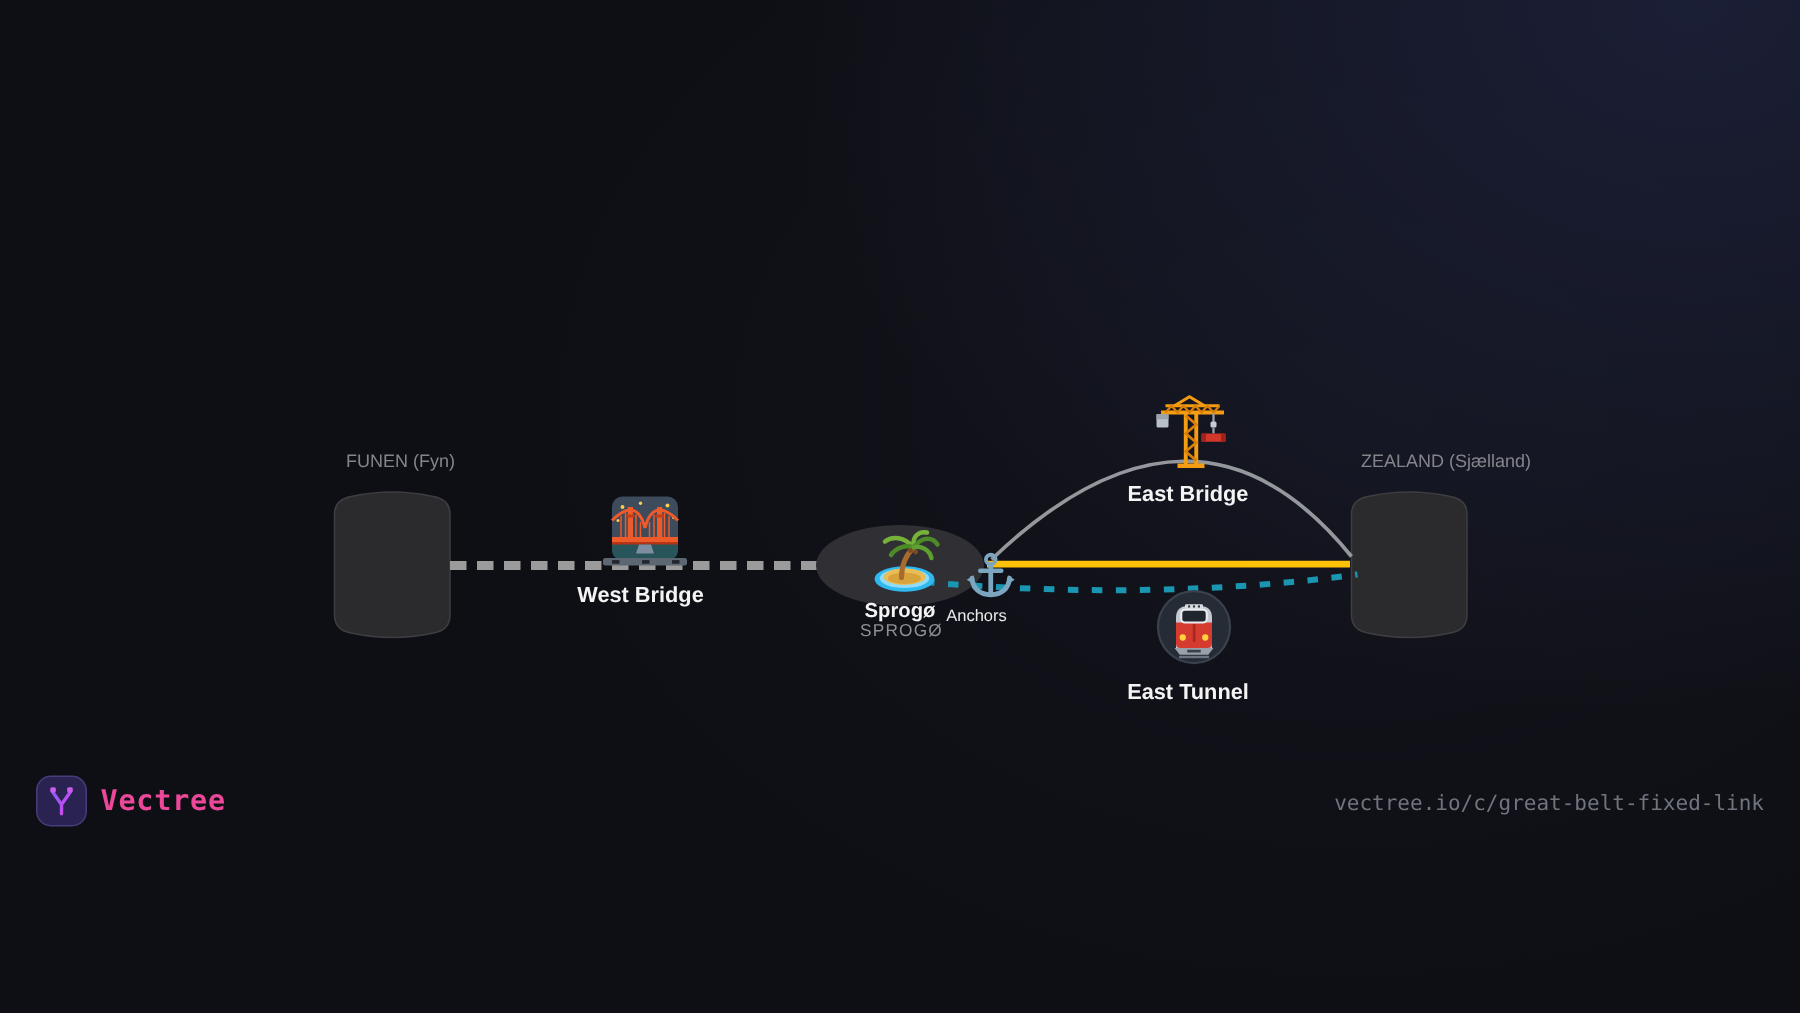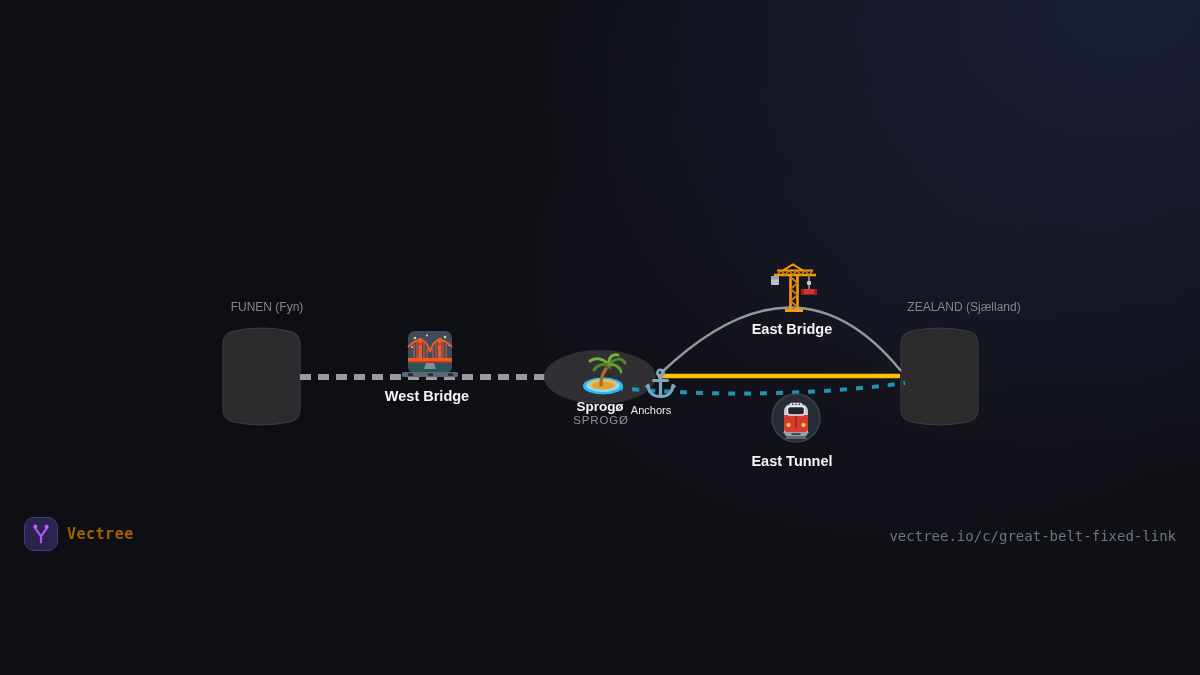--- a/index.html
+++ b/index.html
@@ -37,21 +37,21 @@
   .footer { position: absolute; left: 24px; bottom: 18px; }
   .brand-row { display: flex; align-items: center; gap: 9px; margin-bottom: 7px; }
   .logo {
     width: 34px; height: 34px; border-radius: 10px;
     background: #2a2351; border: 1px solid #473c7c;
     box-sizing: border-box;
     display: flex; align-items: center; justify-content: center;
   }
   .brand {
     font-family: "DejaVu Sans Mono", monospace;
-    font-weight: 700; font-size: 15px; color: #a16207; letter-spacing: 0.5px;
+    font-weight: 700; font-size: 19px; color: #ec4899; letter-spacing: 0.5px;
   }
   .title {
     margin: 0;
     font-family: "DejaVu Sans Mono", monospace;
     font-weight: 700; font-size: 36px; color: #ffffff; line-height: 1.1;
     white-space: nowrap;
   }
   .share-url {
     position: absolute; right: 24px; bottom: 32px;
     font-family: "DejaVu Sans Mono", monospace;

